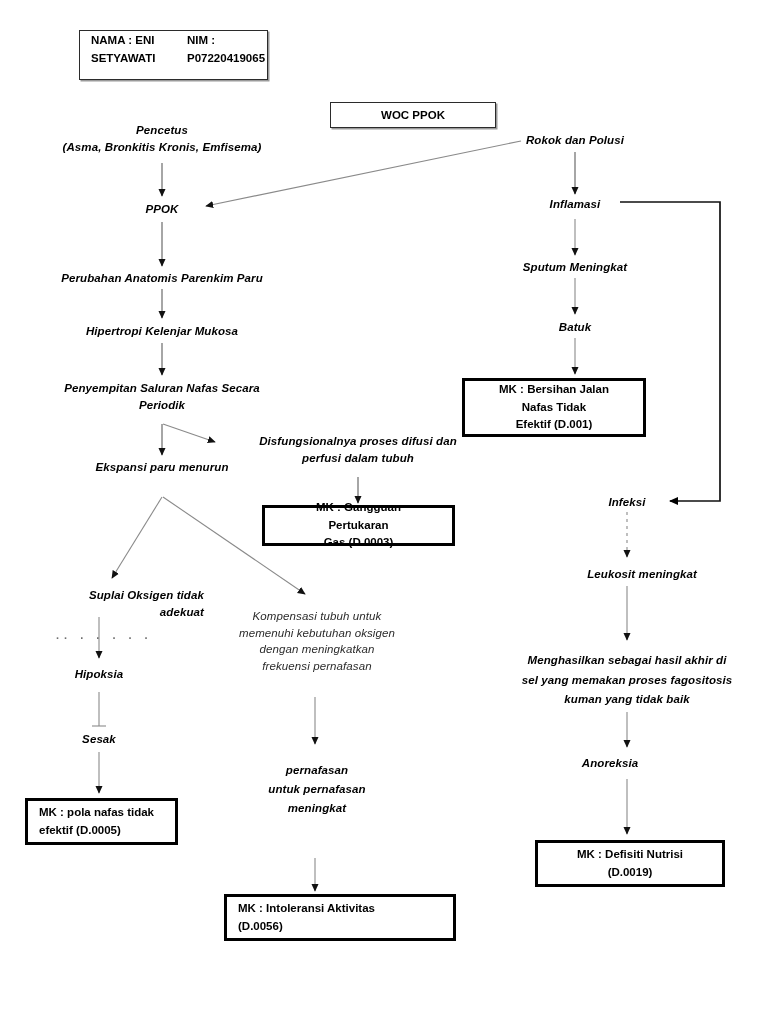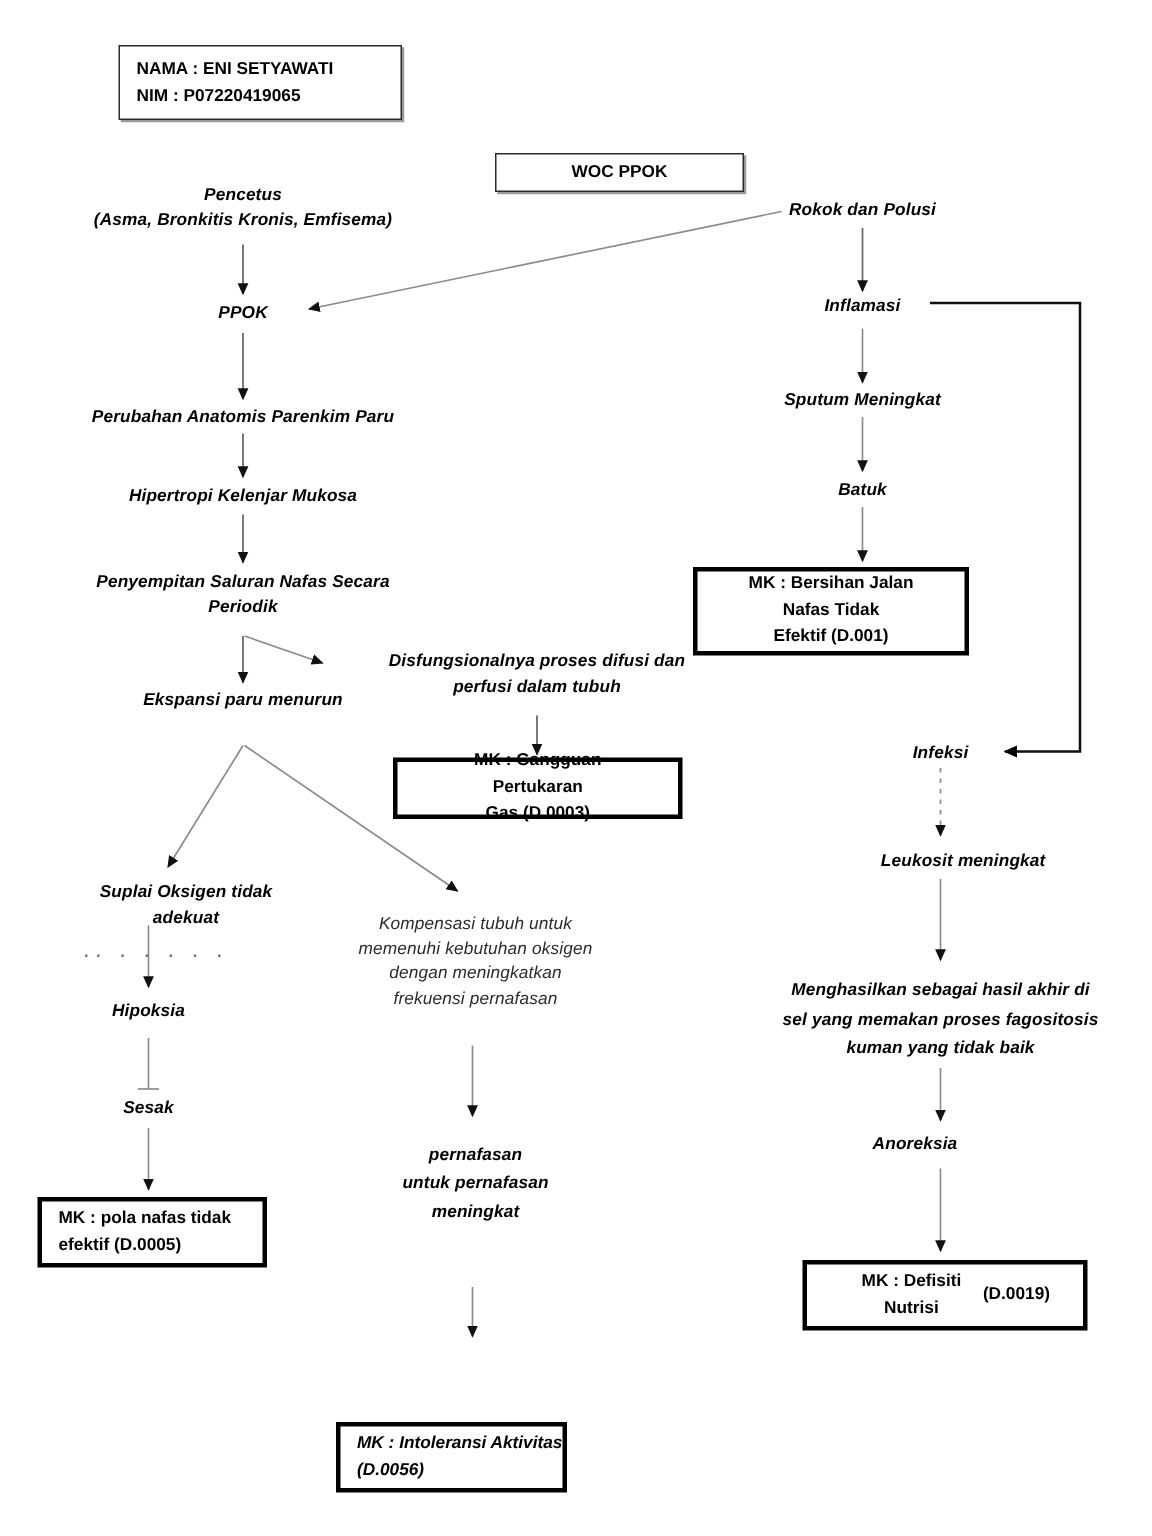--- a/index.html
+++ b/index.html
@@ -135,21 +135,21 @@
 
     <line x1="627" y1="512" x2="627" y2="557" stroke="#8a8a8a" stroke-width="1.1" stroke-dasharray="3 4" marker-end="url(#ah)"></line>
 
     <line x1="627" y1="586" x2="627" y2="640" stroke="#8a8a8a" stroke-width="1.1" marker-end="url(#ah)"></line>
 
     <line x1="627" y1="712" x2="627" y2="747" stroke="#8a8a8a" stroke-width="1.1" marker-end="url(#ah)"></line>
 
     <line x1="627" y1="779" x2="627" y2="834" stroke="#8a8a8a" stroke-width="1.1" marker-end="url(#ah)"></line>
   </svg>
 
-  <div class="boxthin pad-l" style="left:79px; top:30px; width:189px; height:50px; flex-direction:column; align-items:flex-start; justify-content:center;">
+  <div class="boxthin pad-l" style="left:79px; top:30px; width:189px; height:50px; flex-direction:row; align-items:flex-start; justify-content:center;">
     <div>NAMA : ENI SETYAWATI</div>
     <div>NIM : P07220419065</div>
   </div>
 
   <div class="boxthin pad-c" style="left:330px; top:102px; width:166px; height:26px; justify-content:center;">
     <span>WOC PPOK</span>
   </div>
 
   <div class="node" style="left:62px; top:122px; width:200px;">
     <div>Pencetus</div>
@@ -172,21 +172,21 @@
   <div class="node" style="left:241px; top:433px; width:234px;">
     <div>Disfungsionalnya proses difusi dan</div>
     <div>perfusi dalam tubuh</div>
   </div>
 
   <div class="boxthick pad-c" style="left:262px; top:505px; width:193px; height:41px; flex-direction:column;">
     <div>MK : Gangguan Pertukaran</div>
     <div>Gas (D.0003)</div>
   </div>
 
-  <div class="node" style="left:44px; top:587px; width:160px; text-align:center;">
+  <div class="node" style="left:44px; top:587px; width:160px; text-align:right;">
     <div>Suplai Oksigen tidak</div>
     <div>adekuat</div>
   </div>
 
   <div class="dotrow" style="left:56px; top:629px;">.. .  . . . .</div>
 
   <div class="node" style="left:49px; top:666px; width:100px;">Hipoksia</div>
 
   <div class="node" style="left:49px; top:731px; width:100px;">Sesak</div>
 
@@ -201,21 +201,21 @@
     <div>dengan meningkatkan</div>
     <div>frekuensi pernafasan</div>
   </div>
 
   <div class="node" style="left:233px; top:761px; width:168px; line-height:1.65;">
     <div>pernafasan</div>
     <div>untuk pernafasan</div>
     <div>meningkat</div>
   </div>
 
-  <div class="boxthick leftalign pad-l" style="left:224px; top:948px; width:154px; height:47px; flex-direction:column; align-items:flex-start; justify-content:center;font-style:italic;">
+  <div class="boxthick leftalign pad-l" style="left:224px; top:894px; width:232px; height:47px; flex-direction:column; align-items:flex-start; justify-content:center;">
     <div>MK : Intoleransi Aktivitas</div>
     <div>(D.0056)</div>
   </div>
 
   <div class="node" style="left:505px; top:132px; width:140px;">Rokok dan Polusi</div>
 
   <div class="node" style="left:525px; top:196px; width:100px;">Inflamasi</div>
 
   <div class="node" style="left:505px; top:259px; width:140px;">Sputum Meningkat</div>
 
@@ -231,18 +231,18 @@
   <div class="node" style="left:557px; top:566px; width:140px;text-align:right;">Leukosit meningkat</div>
 
   <div class="node" style="left:512px; top:651px; width:230px; line-height:1.7;">
     <div>Menghasilkan sebagai hasil akhir di</div>
     <div>sel yang memakan proses fagositosis</div>
     <div>kuman yang tidak baik</div>
   </div>
 
   <div class="node" style="left:560px; top:755px; width:100px;">Anoreksia</div>
 
-  <div class="boxthick pad-c" style="left:535px; top:840px; width:190px; height:47px; flex-direction:row;">
+  <div class="boxthick pad-c" style="left:535px; top:840px; width:190px; height:47px; flex-direction:column;">
     <div>MK : Defisiti Nutrisi</div>
     <div>(D.0019)</div>
   </div>
 
 </div>
 
 </body></html>

